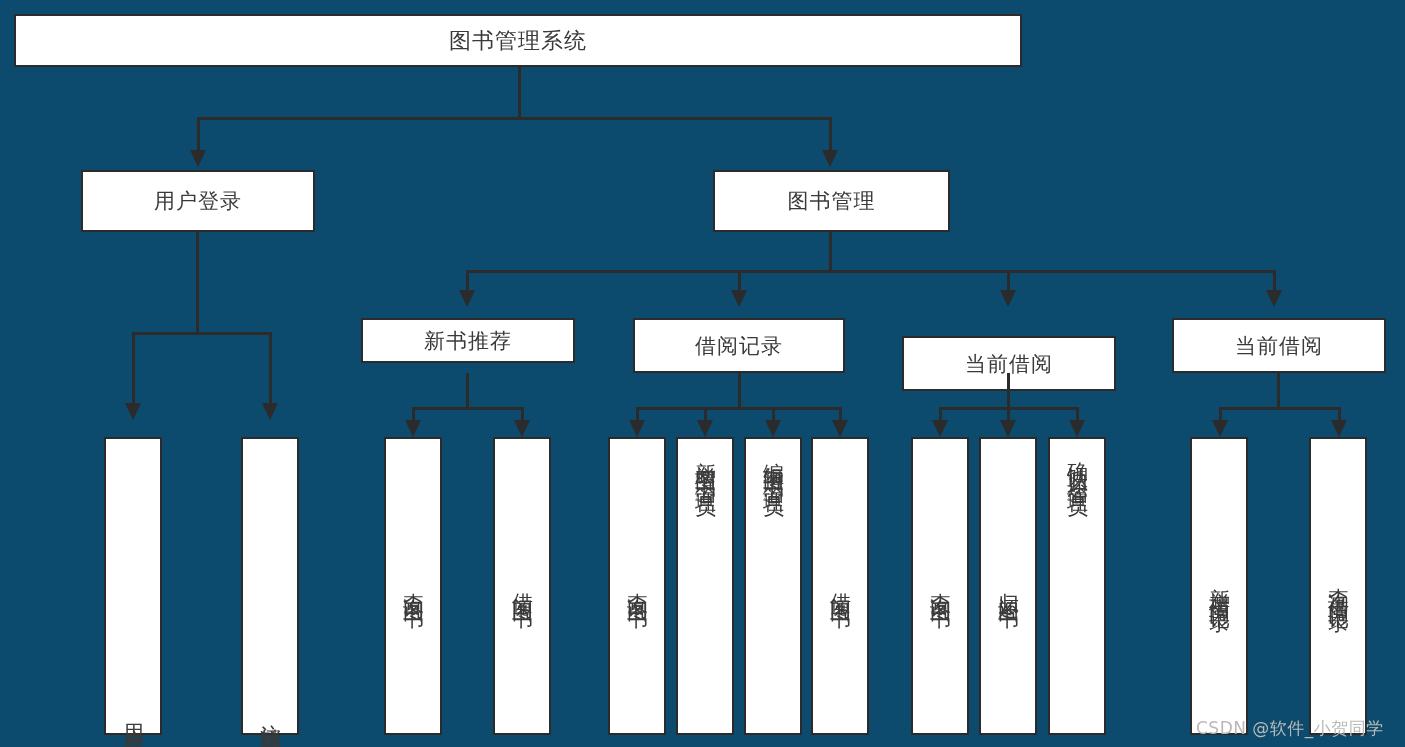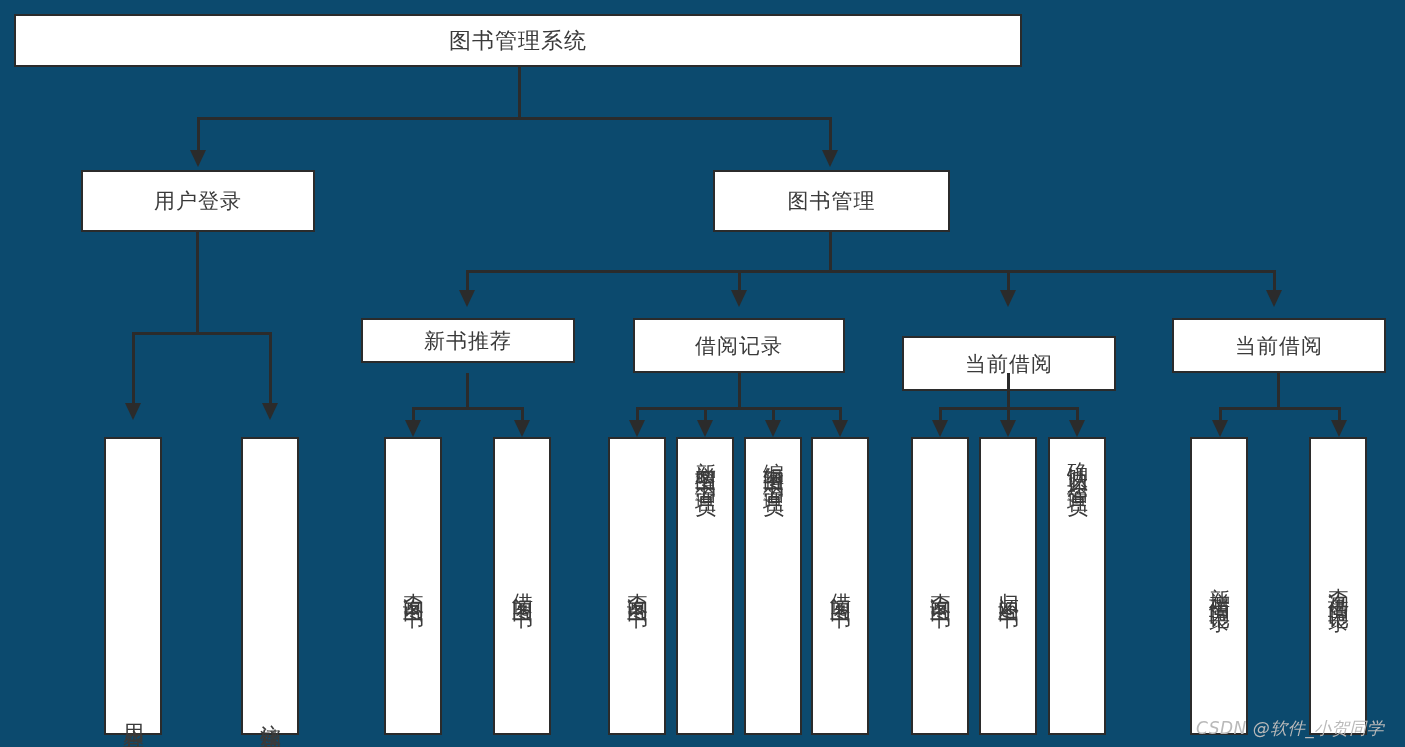--- a/index.html
+++ b/index.html
@@ -206,15 +206,15 @@
     <span class="vtext">确认归还（管理员）</span>
   </div>
 
   <div class="node v align-center" style="left:1190px; top:437px; width:58px; height:298px;">
     <span class="vtext">新增借阅记录</span>
   </div>
   <div class="node v align-center" style="left:1309px; top:437px; width:58px; height:298px;">
     <span class="vtext">查询借阅记录</span>
   </div>
 
-  <div id="watermark" style="left:1196px; top:717px;font-style:italic;">CSDN @软件_小贺同学</div>
+  <div id="watermark" style="left:1196px; top:717px;">CSDN @软件_小贺同学</div>
 
 </div>
 
 </body></html>

